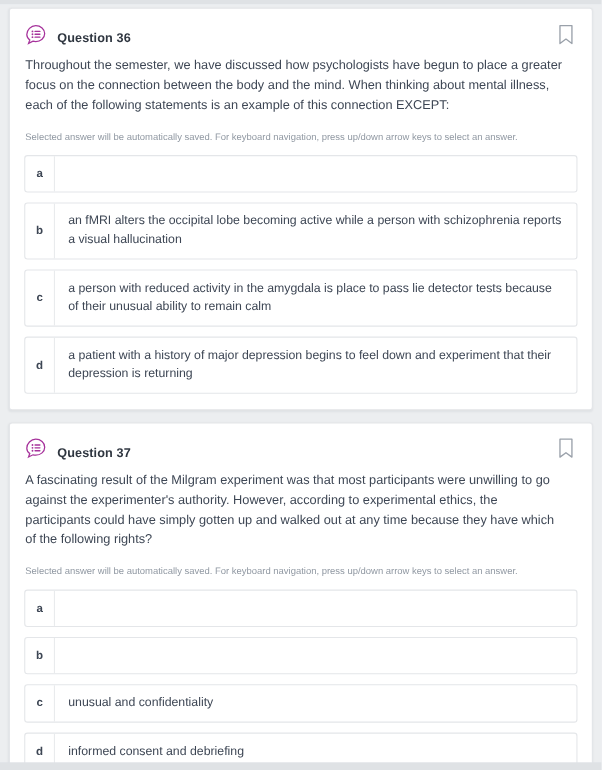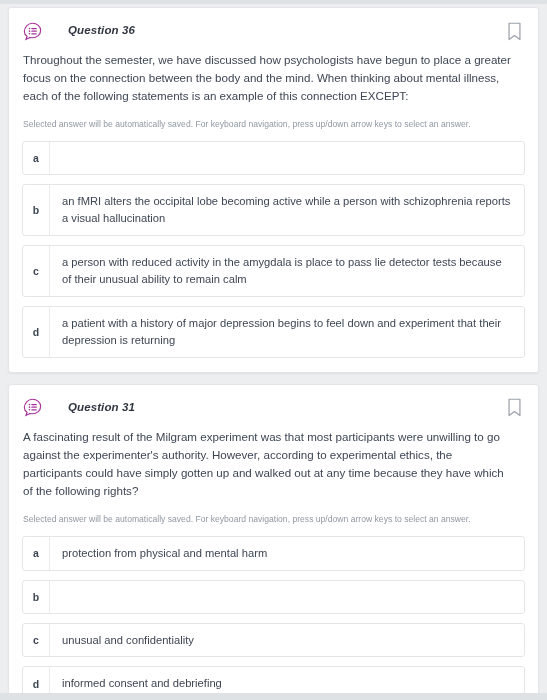--- a/index.html
+++ b/index.html
@@ -50,23 +50,22 @@
   }
   .card-header {
     display: flex;
     align-items: center;
     justify-content: space-between;
     height: 22px;
     margin-bottom: 9px;
   }
   .header-left {
     display: flex;
-    align-items: center;
-    gap: 25px;
-    font-style: italic;
+    align-items: flex-end;
+    gap: 9px;
   }
   .q-icon {
     width: 21px;
     height: 21px;
     flex: 0 0 21px;
     display: block;
   }
   .q-label {
     font-size: 11.5px;
     font-weight: bold;
@@ -184,34 +183,33 @@
         <div class="header-left">
           <svg class="q-icon" viewBox="0 0 24 24">
             <path d="M12 2.6c5.1 0 9.3 3.7 9.3 8.3 0 4.6-4.2 8.3-9.3 8.3-1.0 0-2.0-.14-2.9-.4l-4.6 2.3 1.3-3.6C3.4 15.9 2.7 14.0 2.7 11.9c0-4.6 4.2-9.3 9.3-9.3z" fill="none" stroke="#a6329b" stroke-width="1.3"></path>
             <circle cx="8.6" cy="8.6" r="0.95" fill="#a6329b"></circle>
             <circle cx="8.6" cy="11.6" r="0.95" fill="#a6329b"></circle>
             <circle cx="8.6" cy="14.6" r="0.95" fill="#a6329b"></circle>
             <rect x="10.6" y="7.9" width="6.4" height="1.4" rx="0.7" fill="#a6329b"></rect>
             <rect x="10.6" y="10.9" width="6.4" height="1.4" rx="0.7" fill="#a6329b"></rect>
             <rect x="10.6" y="13.9" width="6.4" height="1.4" rx="0.7" fill="#a6329b"></rect>
           </svg>
-          <span class="q-label">Question 31</span>
+          <span class="q-label">Question 37</span>
         </div>
         <svg class="bookmark-icon" viewBox="0 0 16 20">
           <path d="M2.2 1.2h11.6v17.4l-5.8-4.3-5.8 4.3z" fill="none" stroke="#9aa1aa" stroke-width="1.3" stroke-linejoin="round"></path>
         </svg>
       </div>
 
       <p class="q-stem">A fascinating result of the Milgram experiment was that most participants were unwilling to go against the experimenter's authority. However, according to experimental ethics, the participants could have simply gotten up and walked out at any time because they have which of the following rights?</p>
       <p class="q-hint">Selected answer will be automatically saved. For keyboard navigation, press up/down arrow keys to select an answer.</p>
 
       <div class="options">
         <div class="option-row">
           <div class="option-letter">a</div>
-          <div class="option-text">protection from physical and mental harm</div>
         </div>
         <div class="option-row">
           <div class="option-letter">b</div>
         </div>
         <div class="option-row">
           <div class="option-letter">c</div>
           <div class="option-text">unusual and confidentiality</div>
         </div>
         <div class="option-row">
           <div class="option-letter">d</div>

